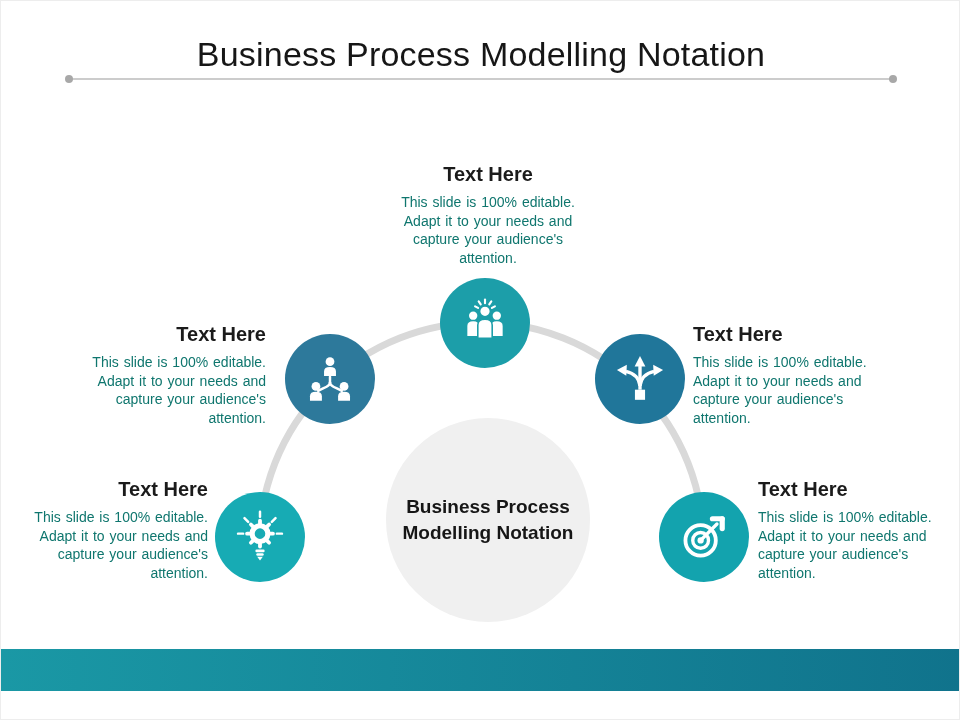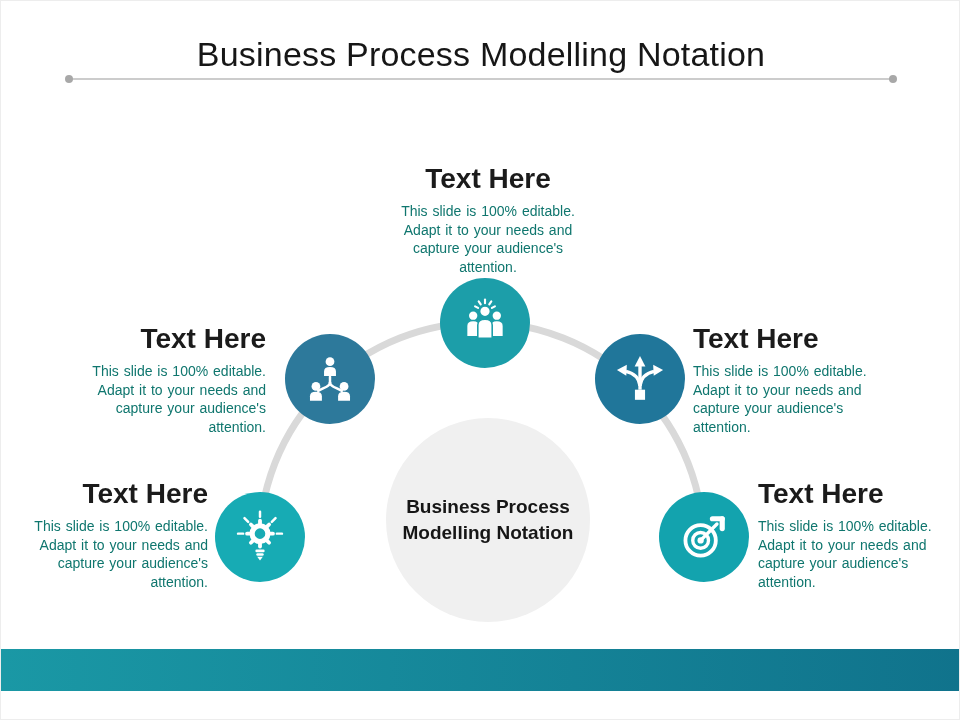--- a/index.html
+++ b/index.html
@@ -40,21 +40,21 @@
   }
   .node svg{width:54px;height:54px;display:block;}
   .nc-top{left:439px;top:277px;}
   .nc-ul{left:284px;top:333px;}
   .nc-ur{left:594px;top:333px;}
   .nc-bl{left:214px;top:491px;}
   .nc-br{left:658px;top:491px;}
 
   
   .tblock{position:absolute;z-index:2;}
-  .tblock .th{font-size:28px;font-weight:700;color:#1b1b1b;margin-bottom:7px;}
+  .tblock .th{font-size:20px;font-weight:700;color:#1b1b1b;margin-bottom:7px;}
   .tblock .tb{font-size:14px;color:#0f766e;line-height:1.33;word-spacing:1px;}
   .tb-top{left:397px;top:162px;width:180px;text-align:center;}
   .tb-ul{left:77px;top:322px;width:188px;text-align:right;}
   .tb-ur{left:692px;top:322px;width:192px;text-align:left;}
   .tb-bl{left:17px;top:477px;width:190px;text-align:right;}
   .tb-br{left:757px;top:477px;width:196px;text-align:left;}
 
   
   .footer-bar{position:absolute;left:0;top:648px;width:960px;height:42px;background:#178fa0;z-index:1;}
 </style>

